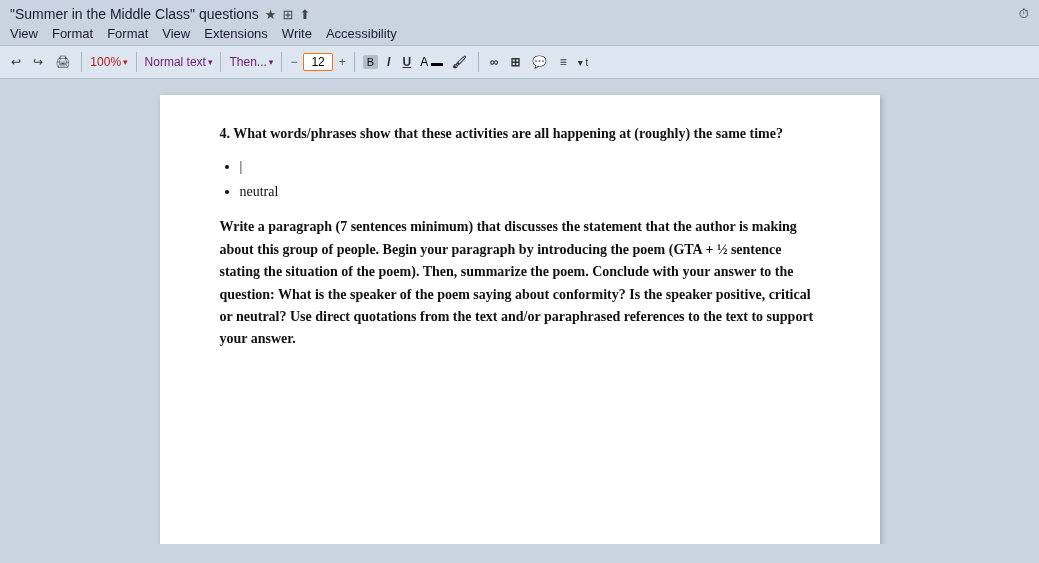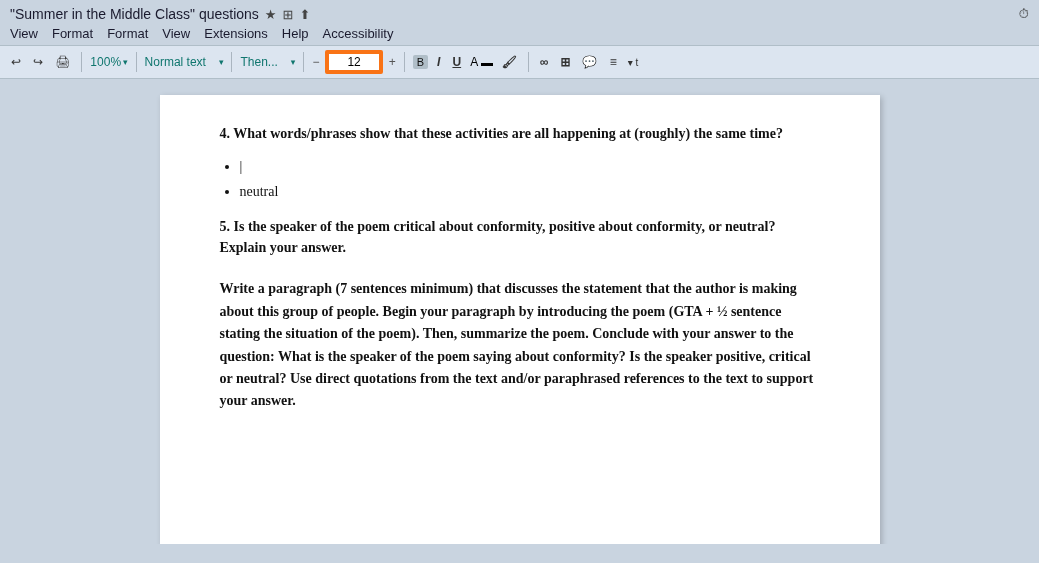--- a/index.html
+++ b/index.html
@@ -74,37 +74,37 @@
     .toolbar-separator {
       width: 1px;
       height: 20px;
       background: #aab5c0;
       margin: 0 2px;
     }
     .toolbar-select {
       font-size: 12px;
       background: #dce5f0;
       border: none;
-      color: #0f766e;
-      cursor: pointer;
-      display: flex;
-      align-items: center;
-      gap: 13px;
+      color: #701a75;
+      cursor: pointer;
+      display: flex;
+      align-items: center;
+      gap: 2px;
     }
     .toolbar-zoom {
       font-size: 12px;
-      color: #0f766e;
+      color: #b91c1c;
       display: flex;
       align-items: center;
       gap: 2px;
     }
     .font-size-box {
-      border: 4px solid #f97316;
+      border: 1px solid #f97316;
       background: white;
-      padding: 1px 18px;
+      padding: 1px 7px;
       font-size: 12px;
       min-width: 28px;
       text-align: left;
       border-radius: 2px;
     }
     .toolbar-icon-btn {
       font-size: 12px;
       font-weight: bold;
       color: #333;
       cursor: pointer;
@@ -184,21 +184,21 @@
   <span class="title-icon">⬆</span>
   <span class="title-clock">⏱</span>
 </div>
 
 <div class="menu-bar">
   <span class="menu-item">View</span>
   <span class="menu-item">Format</span>
   <span class="menu-item">Format</span>
   <span class="menu-item">View</span>
   <span class="menu-item">Extensions</span>
-  <span class="menu-item">Help</span>
+  <span class="menu-item">Write</span>
   <span class="menu-item">Accessibility</span>
 </div>
 
 <div class="toolbar">
   <button class="toolbar-btn">
     <span>↩</span>
   </button>
   <button class="toolbar-btn">
     <span>↪</span>
   </button>
@@ -250,22 +250,19 @@
 
     <ul class="bullet-list">
       <li class="bullet-item">
         <span>|</span>
       </li>
       <li class="bullet-item">
         <span>neutral</span>
       </li>
     </ul>
 
-    <p class="question5">
-      <span>5.</span><span>  Is the speaker of the poem critical about conformity, positive about conformity, or neutral?  Explain your answer.</span>
-    </p>
 
     <p class="paragraph-block">
       <span> Write a paragraph (7 sentences minimum) that discusses the statement that the author is making about this group of people.  Begin your paragraph by introducing the poem (GTA + ½ sentence stating the situation of the poem).  Then, summarize the poem.  Conclude with your answer to the question:  What is the speaker of the poem saying about conformity?  Is the speaker positive, critical or neutral?  Use direct quotations from the text and/or paraphrased references to the text to support your answer.</span>
     </p>
 
   </div>
 </div>
 
 </body></html>

